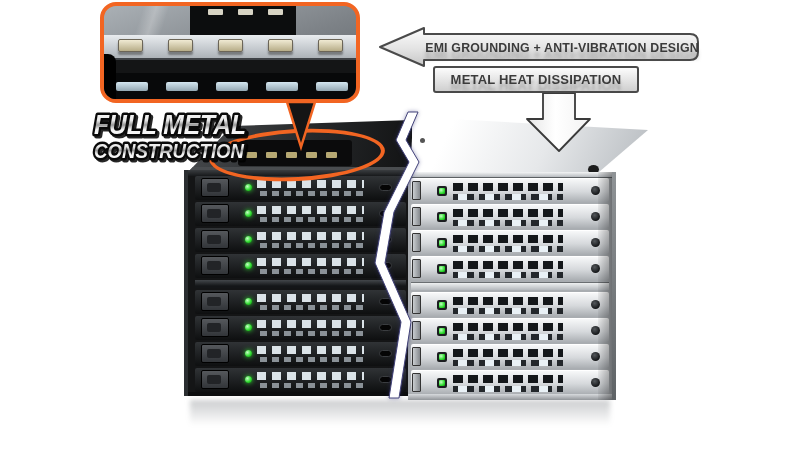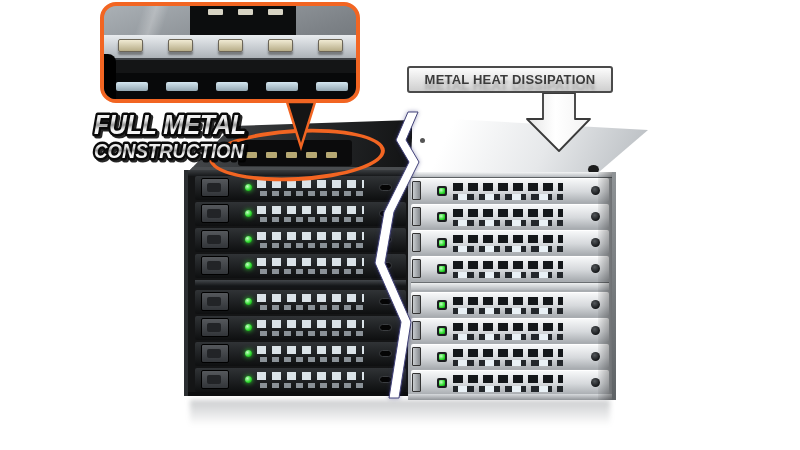--- a/index.html
+++ b/index.html
@@ -38,21 +38,21 @@
   .headline-svg text { font-family: "Liberation Sans", sans-serif; font-weight: bold; font-style: italic; }
 
   
   .emi { position: absolute; left: 378px; top: 26px; width: 324px; height: 42px; z-index: 26; }
   .emi .label { position: absolute; left: 50px; top: 9px; width: 268px; height: 25px;
     display: flex; align-items: center; justify-content: center; white-space: nowrap;
     font-size: 13px; font-weight: bold; color: #3b3b3b; letter-spacing: 0.2px;
     transform: scaleX(0.95); text-shadow: 0 7px 4px rgba(90,90,90,0.38); }
 
   
-  .heat-box { position: absolute; left: 407px; top: 66px; width: 206px; height: 27px;
+  .heat-box { position: absolute; left: 433px; top: 66px; width: 206px; height: 27px;
     border: 2px solid #4a4a4a; border-radius: 3px;
     background: linear-gradient(180deg, #fcfcfc, #cfcfcf); z-index: 26;
     display: flex; align-items: center; justify-content: center; }
   .heat-box .label { font-size: 13px; font-weight: bold; color: #3b3b3b; letter-spacing: 0.2px;
     white-space: nowrap; text-shadow: 0 6px 3px rgba(90,90,90,0.35); }
   .heat-arrow { position: absolute; left: 526px; top: 92px; z-index: 25; }
 
   
   .top-face-black { position: absolute; left: 188px; top: 118px; width: 224px; height: 52px;
     clip-path: polygon(44px 8px, 224px 2px, 224px 52px, 2px 52px);
@@ -181,20 +181,33 @@
         <stop offset="0.35" stop-color="#e8e8e8"></stop>
         <stop offset="0.5" stop-color="#9a9a9a"></stop>
         <stop offset="0.65" stop-color="#f2f2f2"></stop>
         <stop offset="1" stop-color="#ffffff"></stop>
       </linearGradient>
     </defs>
     <text x="2" y="28" font-size="27" textLength="152" lengthAdjust="spacingAndGlyphs" fill="url(#metalGrad)" stroke="#0a0a0a" stroke-width="5" stroke-linejoin="round" paint-order="stroke">FULL METAL</text>
     <text x="2" y="52" font-size="21" textLength="150" lengthAdjust="spacingAndGlyphs" fill="url(#metalGrad)" stroke="#0a0a0a" stroke-width="5" stroke-linejoin="round" paint-order="stroke">CONSTRUCTION</text>
   </svg>
 
+  <div class="emi">
+    <svg width="324" height="42">
+      <defs>
+        <linearGradient id="gGrad" x1="0" y1="0" x2="0" y2="1">
+          <stop offset="0" stop-color="#fdfdfd"></stop>
+          <stop offset="0.55" stop-color="#e3e3e3"></stop>
+          <stop offset="1" stop-color="#c6c6c6"></stop>
+        </linearGradient>
+      </defs>
+      <path d="M2 21 L46 2 L46 8 L312 8 Q320 8 320 16 L320 26 Q320 34 312 34 L46 34 L46 40 Z" fill="url(#gGrad)" stroke="#4a4a4a" stroke-width="2" stroke-linejoin="round"></path>
+    </svg>
+    <div class="label">EMI GROUNDING + ANTI-VIBRATION DESIGN</div>
+  </div>
 
   <div class="heat-box">
     <div class="label">METAL HEAT DISSIPATION</div>
   </div>
   <svg class="heat-arrow" width="66" height="62">
     <defs>
       <linearGradient id="wGrad" x1="0" y1="0" x2="1" y2="0">
         <stop offset="0" stop-color="#e6e6e6"></stop>
         <stop offset="0.45" stop-color="#ffffff"></stop>
         <stop offset="1" stop-color="#f2f2f2"></stop>

